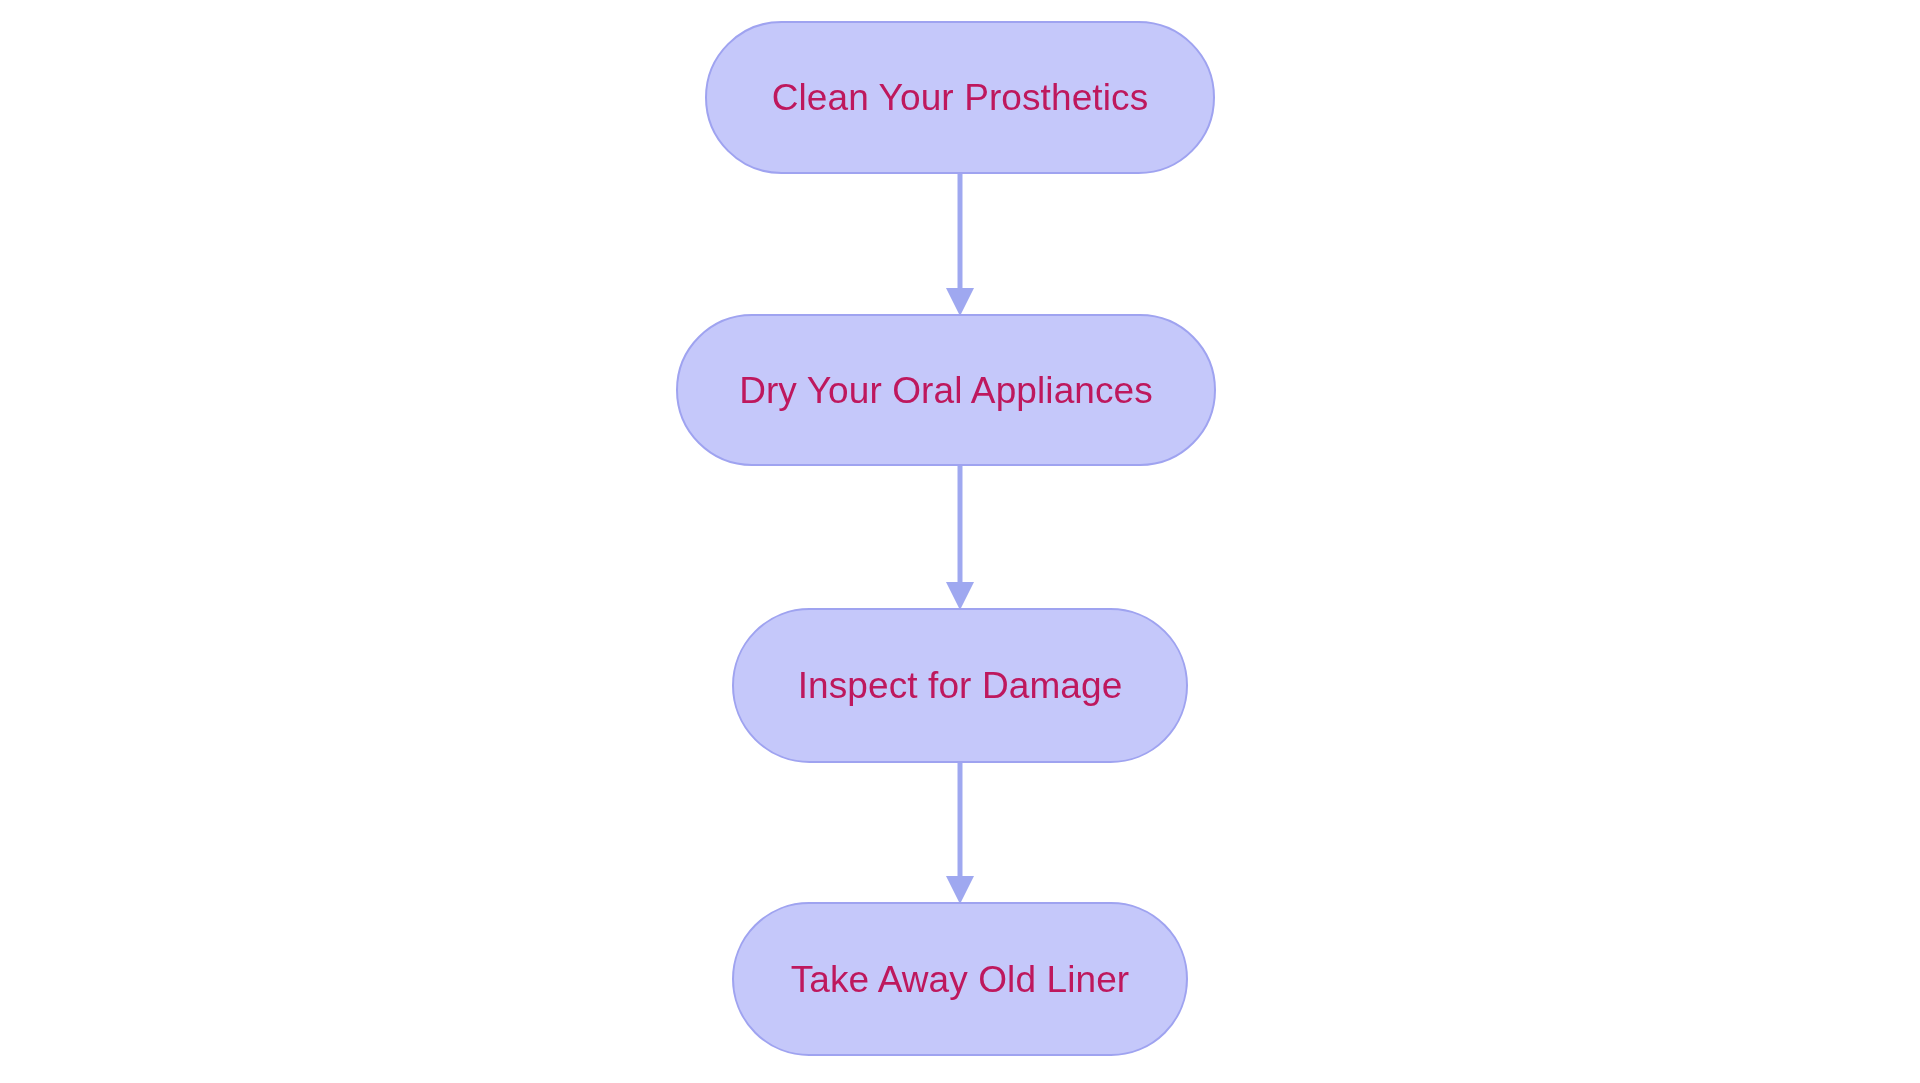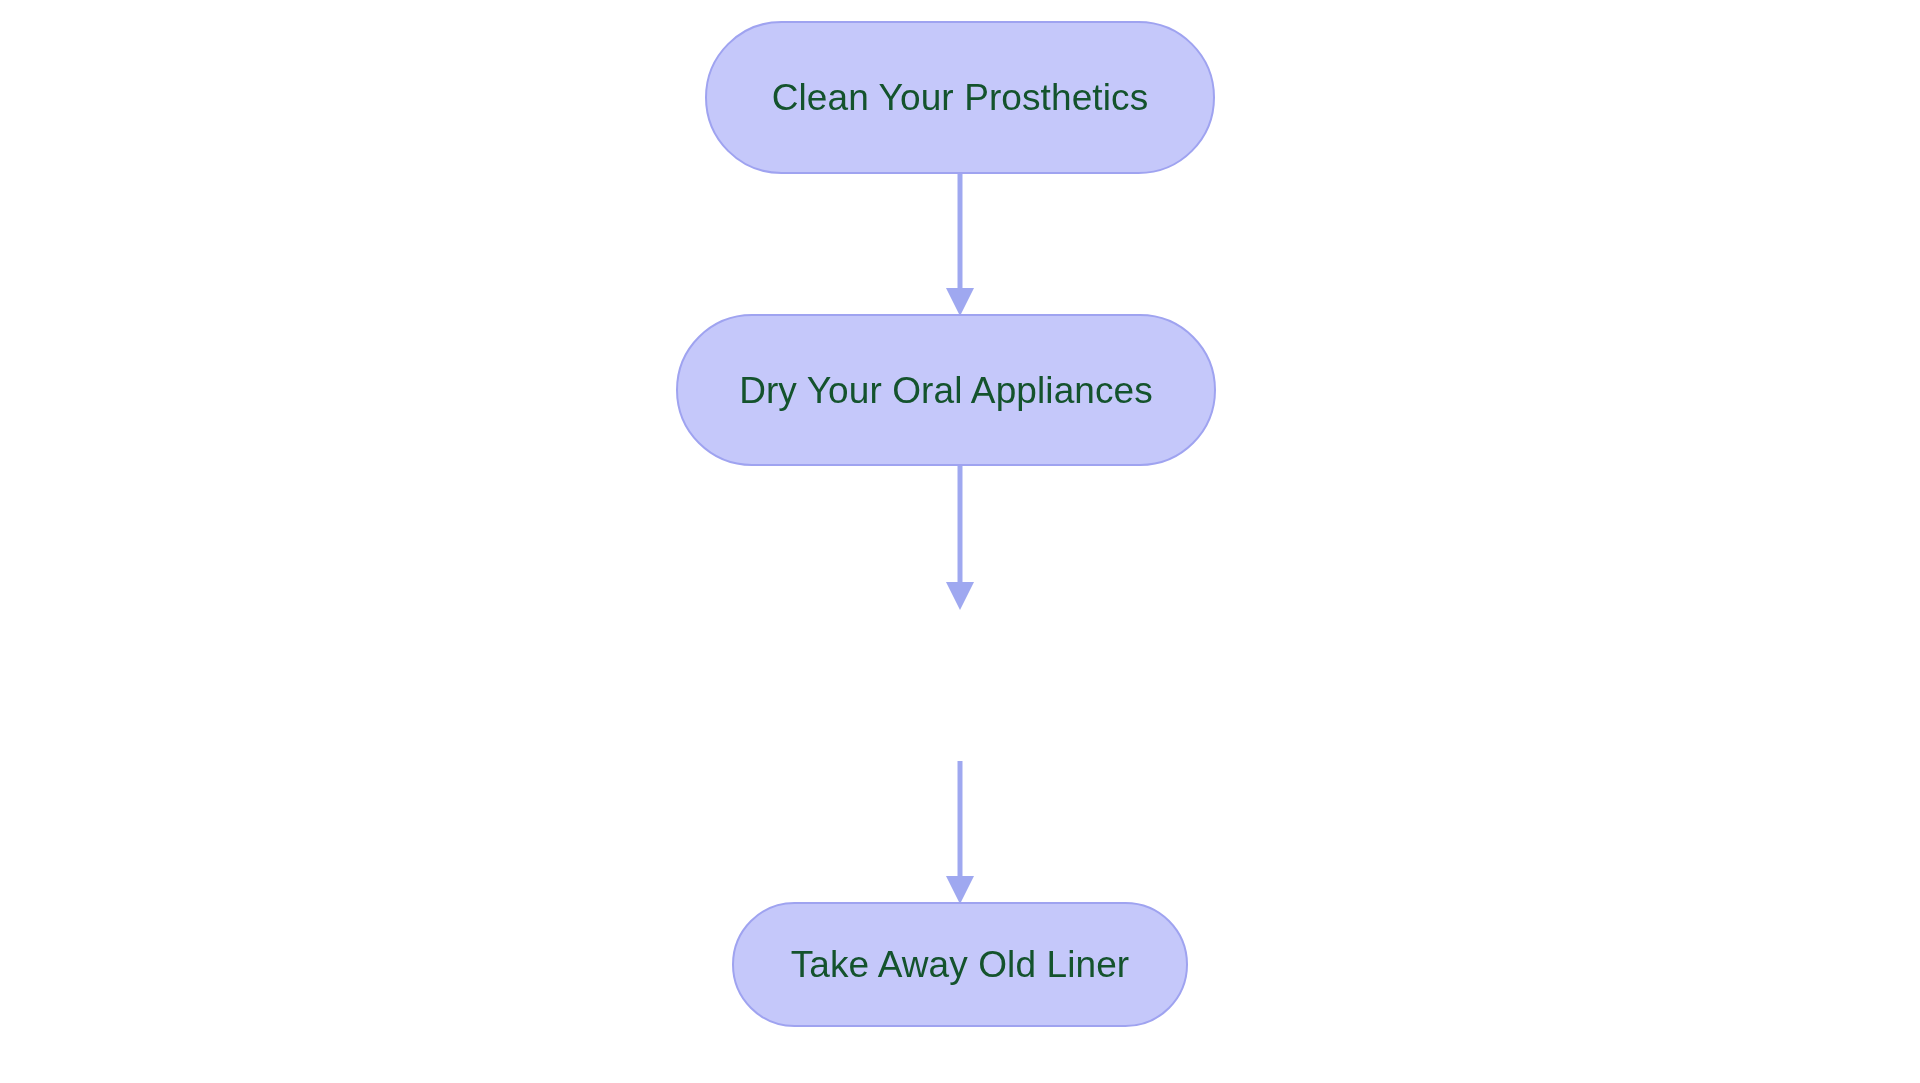--- a/index.html
+++ b/index.html
@@ -28,36 +28,36 @@
     box-sizing: border-box;
     background: #c5c8fa;
     border: 2px solid #9fa3f0;
     border-radius: 999px;
     display: flex;
     align-items: center;
     justify-content: center;
     z-index: 2;
   }
   .node-label {
-    color: #14532d;
+    color: #be185d;
     font-family: "Liberation Sans", sans-serif;
     font-size: 37px;
     font-weight: 400;
     letter-spacing: 0.1px;
     line-height: 1;
     white-space: nowrap;
     text-align: center;
     -webkit-font-smoothing: antialiased;
   }
 
   
   #node-0 { left: 705px;  top: 21px;   width: 510px; height: 153px; }
   #node-1 { left: 676px;  top: 314px;  width: 540px; height: 152px; }
   #node-2 { left: 732px;  top: 608px;  width: 456px; height: 155px; }
-  #node-3 { left: 732px;  top: 902px;  width: 456px; height: 125px; }
+  #node-3 { left: 732px;  top: 902px;  width: 456px; height: 154px; }
 
   
   .connector {
     position: absolute;
     z-index: 1;
     overflow: visible;
   }
   #connector-0 { left: 930px; top: 172px; width: 60px; height: 144px; }
   #connector-1 { left: 930px; top: 464px; width: 60px; height: 146px; }
   #connector-2 { left: 930px; top: 761px; width: 60px; height: 143px; }
@@ -78,20 +78,23 @@
 
   <div class="node" id="node-1">
     <span class="node-label">Dry Your Oral Appliances</span>
   </div>
 
   <svg class="connector" id="connector-1" viewBox="0 0 60 146">
     <line x1="30" y1="0" x2="30" y2="128" stroke="#9fa8f0" stroke-width="5"></line>
     <polygon points="30,146 16,118 44,118" fill="#9fa8f0"></polygon>
   </svg>
 
+  <div class="node" id="node-2">
+    <span class="node-label">Inspect for Damage</span>
+  </div>
 
   <svg class="connector" id="connector-2" viewBox="0 0 60 143">
     <line x1="30" y1="0" x2="30" y2="125" stroke="#9fa8f0" stroke-width="5"></line>
     <polygon points="30,143 16,115 44,115" fill="#9fa8f0"></polygon>
   </svg>
 
   <div class="node" id="node-3">
     <span class="node-label">Take Away Old Liner</span>
   </div>
 

